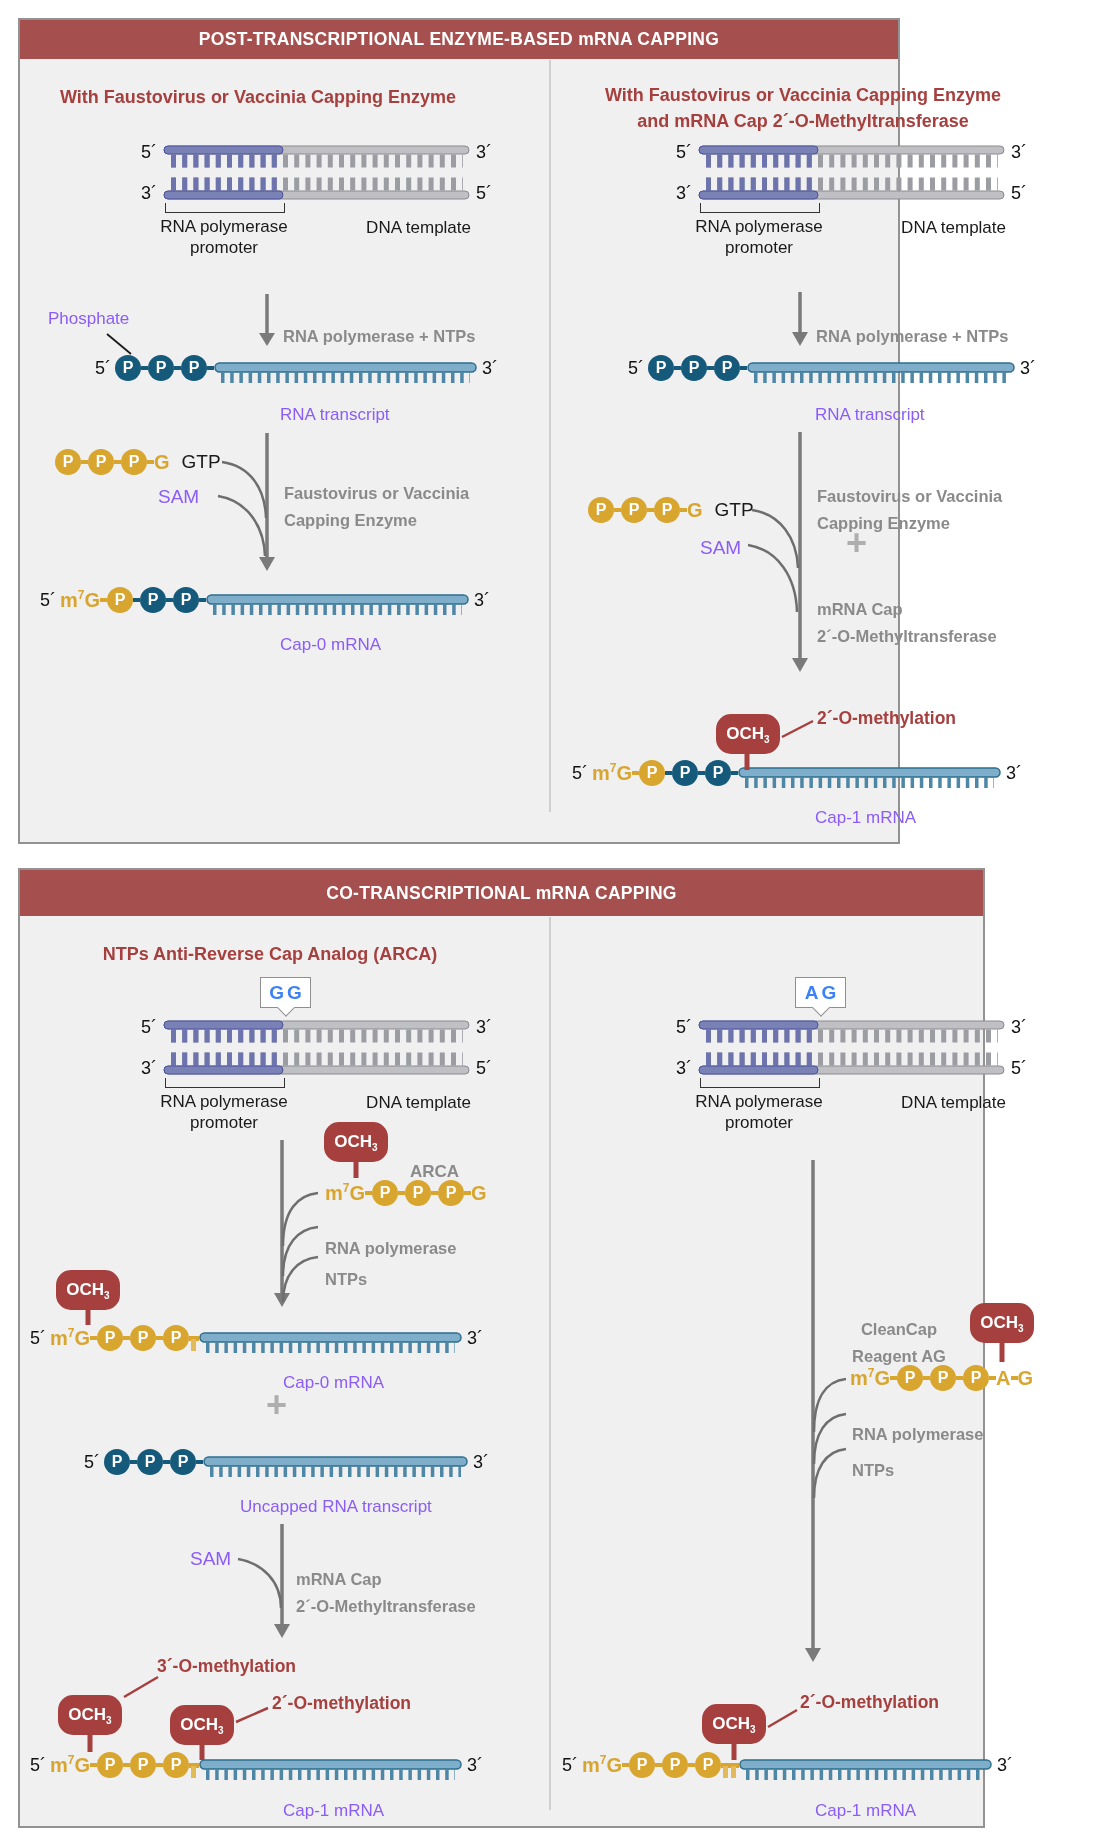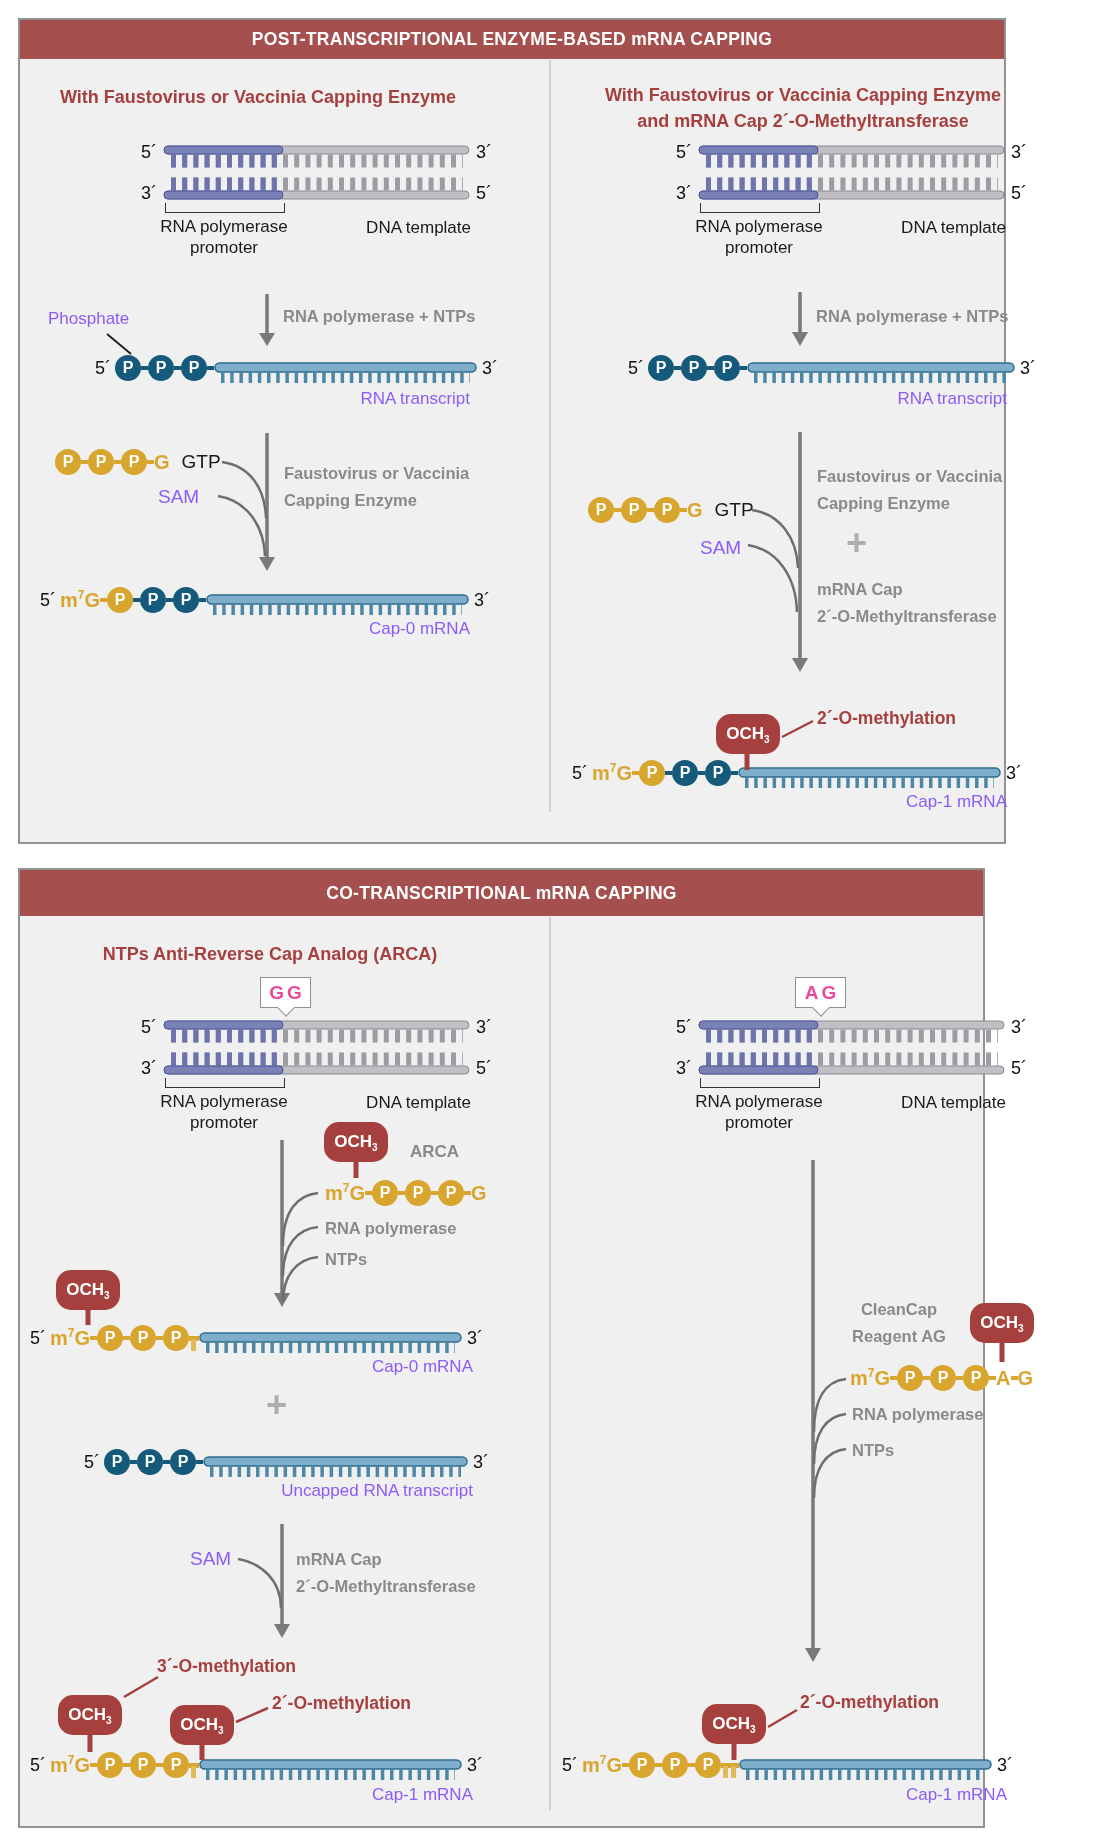--- a/index.html
+++ b/index.html
@@ -3,63 +3,63 @@
 <meta charset="utf-8">
 <style>
   html,body{margin:0;padding:0;background:#fff;}
   body{width:1101px;height:1844px;position:relative;font-family:"Liberation Sans",sans-serif;}
   #stage{position:absolute;inset:0;width:1101px;height:1844px;overflow:hidden;}
   .panel{position:absolute;background:#F0F0F1;border:2px solid #929292;box-sizing:border-box;}
   .panel-header{background:#A5504E;color:#fff;font-weight:bold;font-size:17.5px;display:flex;align-items:center;justify-content:center;letter-spacing:.3px;}
   .divider{position:absolute;width:2px;background:#CFCFCF;}
   .col-title{position:absolute;color:#A5403E;font-weight:bold;font-size:18px;text-align:center;line-height:26px;}
   .col-title sup{font-size:11px;}
-  .gray-b{position:absolute;color:#8A8A8A;font-weight:bold;font-size:16.5px;line-height:27px;white-space:nowrap;}
+  .gray-b{position:absolute;color:#8A8A8A;font-weight:bold;font-size:16.5px;line-height:27px;white-space:nowrap;margin-top:20px;}
   .black-l{position:absolute;color:#8b5cf6;font-size:17px;line-height:21px;white-space:nowrap;}
   .red-b{position:absolute;color:#A5403E;font-weight:bold;font-size:17.5px;white-space:nowrap;}
   .plus{position:absolute;color:#AEAEAE;font-size:36px;font-weight:bold;line-height:30px;}
-  .t-right{text-align:right;}
+  .t-right{margin-top:16px;}
   .t-center{text-align:center;}
   
   .mol{position:absolute;display:flex;align-items:center;height:30px;white-space:nowrap;}
   .pc{width:26px;height:26px;border-radius:50%;display:flex;align-items:center;justify-content:center;color:#fff;font-weight:bold;font-size:16px;flex:none;}
   .pc.t{background:#15597B;} .pc.g{background:#D8A52F;}
   .lnk{width:7px;height:4px;flex:none;}
   .lnk.t{background:#15597B;} .lnk.g{background:#D8A52F;}
   .prime{font-size:18px;color:#111;margin:0 4px 0 0;flex:none;}
   .prime.r{margin:0 0 0 5px;}
   .m7g,.gold-t{color:#D8A52F;font-weight:bold;font-size:20px;flex:none;}
   .m7g sup{font-size:12px;}
   .gap12{width:12px;flex:none;}
   .blk-t{color:#1A1A1A;font-size:19px;flex:none;}
   .strand{flex:none;display:block;}
   
   .och3{position:absolute;width:64px;height:40px;background:#A5403E;border-radius:15px;color:#fff;display:flex;align-items:center;justify-content:center;font-weight:bold;font-size:17px;z-index:3;}
   .och3 sub{font-size:10px;transform:translateY(5px);}
   
-  .callout{position:absolute;width:46px;height:29px;background:#fff;border:1.5px solid #8F8F8F;display:flex;align-items:center;justify-content:center;font-weight:bold;font-size:19px;letter-spacing:3px;color:#ec4899;padding-left:3px;z-index:3;}
+  .callout{position:absolute;width:46px;height:29px;background:#fff;border:1.5px solid #8F8F8F;display:flex;align-items:center;justify-content:center;font-weight:bold;font-size:19px;letter-spacing:3px;color:#3b82f6;padding-left:3px;z-index:3;}
   .callout::after{content:'';position:absolute;left:50%;bottom:-7px;width:12px;height:12px;background:#fff;transform:translateX(-50%) rotate(45deg);border-right:1.5px solid #8F8F8F;border-bottom:1.5px solid #8F8F8F;}
   
   .dna-fig{position:absolute;width:352px;}
   .dna-strip{display:flex;}
   .ends{width:22px;height:55px;display:flex;flex-direction:column;justify-content:space-between;font-size:18px;color:#111;}
   .ends.l{align-items:flex-start;} .ends.r{align-items:flex-end;}
   .ends span{line-height:14px;}
   .dna-caps{position:relative;height:78px;}
   .bracket{position:absolute;left:24px;top:3px;width:118px;height:9px;border-left:1.5px solid #333;border-right:1.5px solid #333;border-bottom:1.5px solid #333;}
   .prom-l{position:absolute;left:-17px;top:16px;width:200px;text-align:center;font-size:17px;color:#1A1A1A;line-height:21px;}
   .tmpl-l{position:absolute;left:142px;top:18px;width:188px;text-align:right;font-size:17px;color:#1A1A1A;}
   #overlay{position:absolute;left:0;top:0;z-index:4;pointer-events:none;}
 </style>
 </head>
 <body>
 
 <div id="stage">
 
-  <div class="panel" style="left:18px;top:18px;width:988px;height:826px;">
+  <div class="panel" style="left:18px;top:18px;width:882px;height:826px;">
     <div class="panel-header" style="height:39px;">
       <span>POST-TRANSCRIPTIONAL ENZYME-BASED mRNA CAPPING</span>
     </div>
   </div>
   <div class="divider" style="left:549px;top:60px;height:752px;"></div>
 
   <div class="col-title" style="left:28px;top:84px;width:460px;">With Faustovirus or Vaccinia Capping Enzyme</div>
 
   <div class="dna-fig" style="left:141px;top:145px;">
     <div class="dna-strip">

